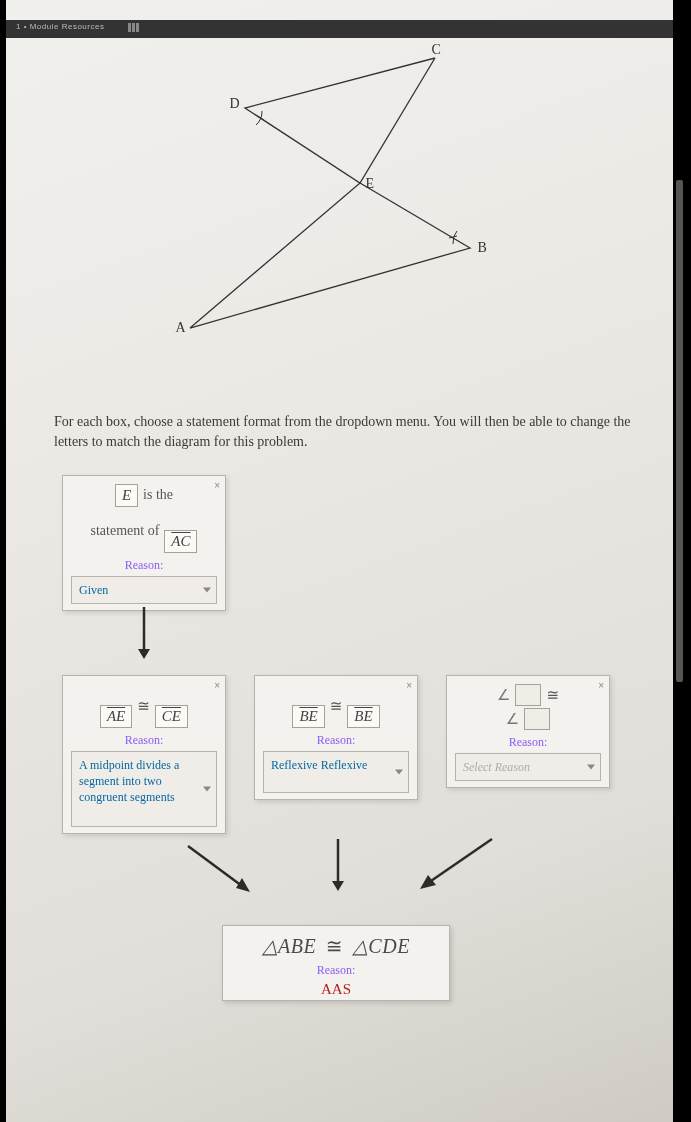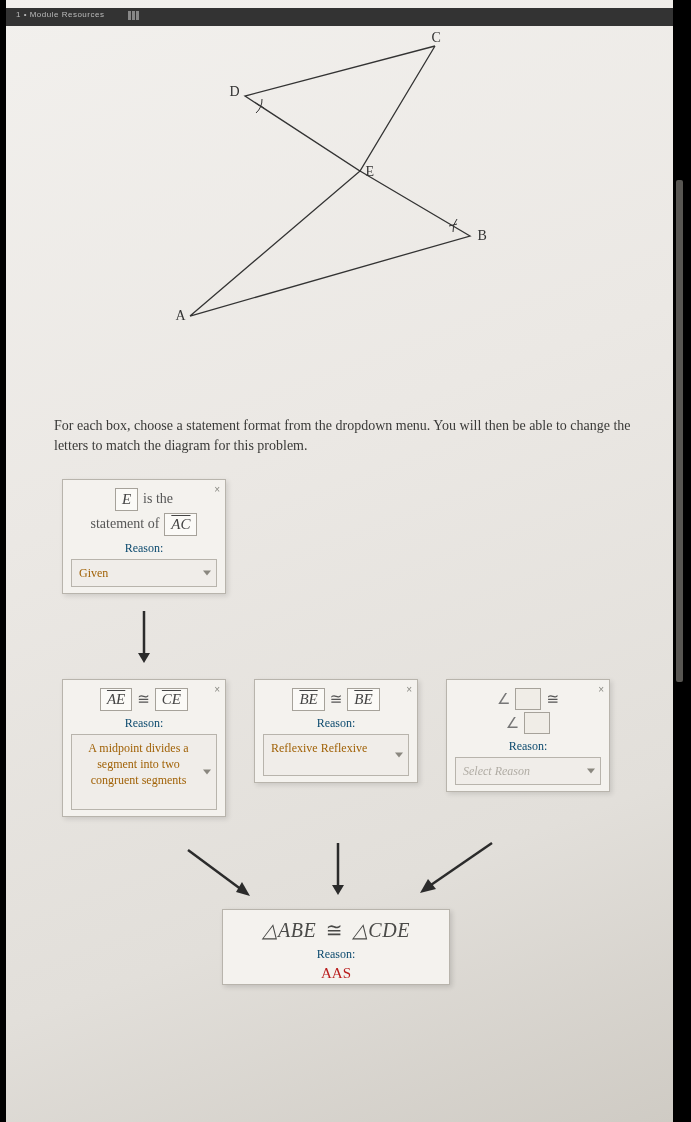--- a/index.html
+++ b/index.html
@@ -9,21 +9,21 @@
     height: 1122px;
     background: #000;
     font-family: Georgia, 'Times New Roman', serif;
     position: relative;
     overflow: hidden;
   }
   .page {
     position: absolute;
     top: 0; left: 6px; right: 18px; bottom: 0;
     background: linear-gradient(160deg, #f2f0ed 0%, #ebe8e4 40%, #e2dfda 75%, #cfcbc4 100%);
-    padding: 8px 0 0 0;
+    padding: 20px 0 0 0;
   }
   .topbar {
     height: 18px;
     background: #333;
     margin: 0 0 8px 0;
     position: relative;
   }
   .topbar .tab {
     position: absolute;
     left: 10px; top: 2px;
@@ -47,21 +47,21 @@
     position: relative;
   }
   .diagram svg { width: 100%; height: 100%; }
   .vlabel {
     position: absolute;
     font-family: 'Times New Roman', serif;
     font-size: 14px;
     color: #333;
   }
   .instructions {
-    margin: 80px 42px 22px 48px;
+    margin: 64px 42px 22px 48px;
     font-family: Georgia, serif;
     font-size: 14px;
     color: #3a3a38;
     line-height: 1.45;
   }
   .proof-area { position: relative; margin-left: 56px; }
   .card {
     position: absolute;
     background: #f4f2ee;
     border: 1px solid #b8b4ac;
@@ -98,35 +98,36 @@
     min-width: 18px;
     text-align: center;
   }
   .letterbox.empty {
     width: 26px; height: 22px;
     background: #f0ede7;
   }
   .overline {
     text-decoration: overline;
     text-decoration-thickness: 1px;
+    margin-top: 21px;
   }
   .reason-label {
     text-align: center;
     font-family: Georgia, serif;
     font-size: 12px;
-    color: #0c4a6e;
+    color: #8b5cf6;
     margin: 5px 0 3px 0;
   }
   .reason-select {
     border: 1px solid #b8b4ac;
     background: #f0ede9;
     padding: 5px 18px 5px 7px;
     font-family: Georgia, serif;
     font-size: 12px;
-    color: #a16207;
+    color: #0369a1;
     position: relative;
     cursor: pointer;
     line-height: 1.35;
   }
   .reason-select .caret {
     position: absolute;
     right: 5px; top: 50%;
     transform: translateY(-50%);
     width: 0; height: 0;
     border-left: 4px solid transparent;
@@ -233,21 +234,21 @@
     </div>
 
     <div class="card" style="left:0px; top:200px; width:164px;">
       <span class="close">×</span>
       <div class="stmt-line">
         <span class="letterbox overline">AE</span>
         <span class="cong">≅</span>
         <span class="letterbox overline">CE</span>
       </div>
       <div class="reason-label">Reason:</div>
-      <div class="reason-select" style="min-height:76px;text-align:center;">
+      <div class="reason-select" style="min-height:76px;">
         <span>A midpoint divides a segment into two congruent segments</span>
         <span class="caret"></span>
       </div>
     </div>
 
     <div class="card" style="left:192px; top:200px; width:164px;">
       <span class="close">×</span>
       <div class="stmt-line">
         <span class="letterbox overline">BE</span>
         <span class="cong">≅</span>
@@ -290,21 +291,21 @@
         <polygon points="10,56 4,46 16,46" fill="#2b2b2b"></polygon>
       </svg>
     </div>
     <div class="arrow" style="left:348px; top:358px;">
       <svg width="90" height="64">
         <line x1="82" y1="6" x2="18" y2="50" stroke="#2b2b2b" stroke-width="2.5"></line>
         <polygon points="10,56 18,42 26,52" fill="#2b2b2b"></polygon>
       </svg>
     </div>
 
-    <div class="final" style="left:160px; top:430px; width:228px;">
+    <div class="final" style="left:160px; top:450px; width:228px;">
       <div class="stmt">
         <span>△</span><span>ABE</span>
         <span style="font-style:normal; margin:0 4px;">≅</span>
         <span>△</span><span>CDE</span>
       </div>
       <div class="reason-label">Reason:</div>
       <div style="font-family:Georgia,serif; font-size:15px; color:#b91c1c;">AAS</div>
     </div>
 
   </div>

